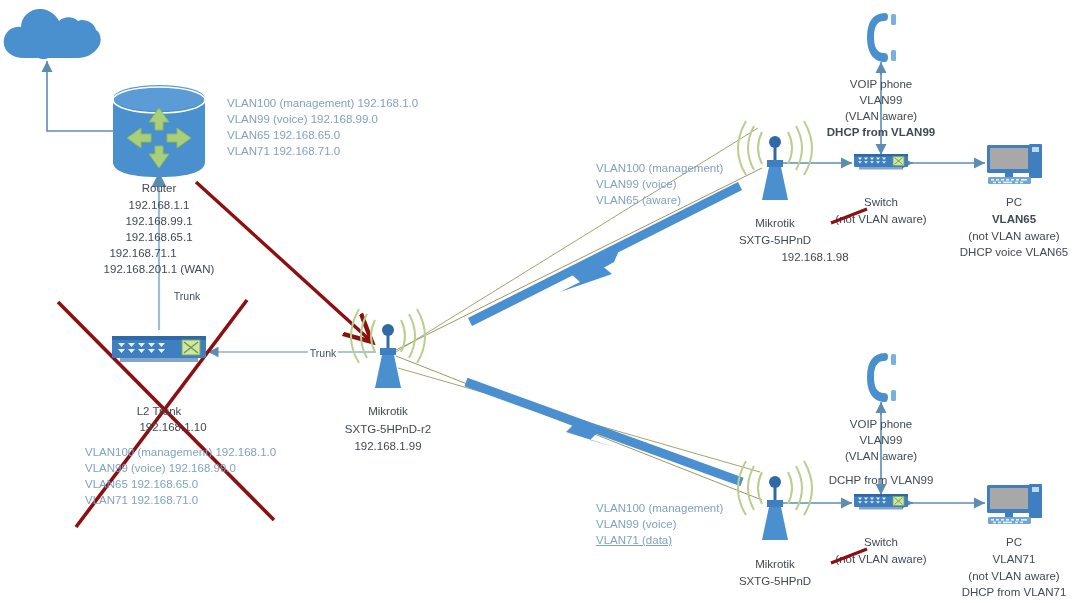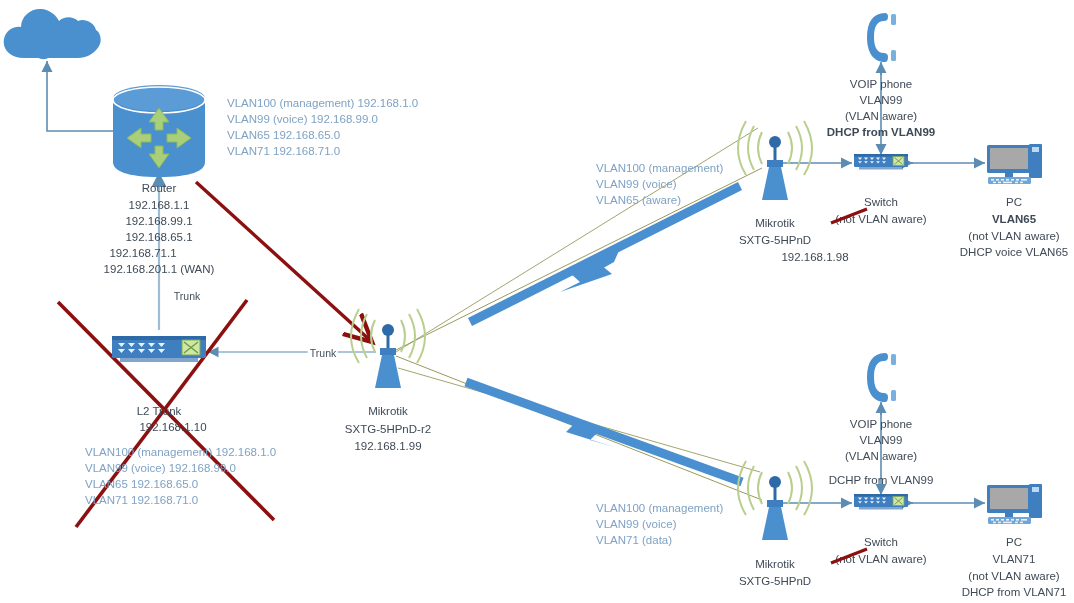--- a/index.html
+++ b/index.html
@@ -231,21 +231,21 @@
   <div class="lbl center" style="left:388px; top:403px;">Mikrotik</div>
   <div class="lbl center" style="left:388px; top:421px;">SXTG-5HPnD-r2</div>
   <div class="lbl center" style="left:388px; top:438px;">192.168.1.99</div>
 
   <div class="lbl vlan" style="left:596px; top:160px;">VLAN100 (management)</div>
   <div class="lbl vlan" style="left:596px; top:176px;">VLAN99 (voice)</div>
   <div class="lbl vlan" style="left:596px; top:192px;">VLAN65 (aware)</div>
 
   <div class="lbl vlan" style="left:596px; top:500px;">VLAN100 (management)</div>
   <div class="lbl vlan" style="left:596px; top:516px;">VLAN99 (voice)</div>
-  <div class="lbl vlan" style="left:596px; top:532px;">VLAN71 (data)</div>
+  <div class="lbl vlan" style="left:596px; top:532px;text-decoration:underline;">VLAN71 (data)</div>
 
   <div class="icon antenna" style="left:736px; top:118px;">
     <svg viewBox="0 0 78 86" width="78" height="86">
       <g fill="none" stroke="#b9cf8e" stroke-width="2">
         <path d="M26,14 q-8,16 0,32"></path>
           <path d="M18,8 q-12,22 0,44"></path>
         <path d="M10,3 q-16,28 0,54"></path>
         <path d="M52,14 q8,16 0,32"></path>
           <path d="M60,8 q12,22 0,44"></path>
         <path d="M68,3 q16,28 0,54"></path>

